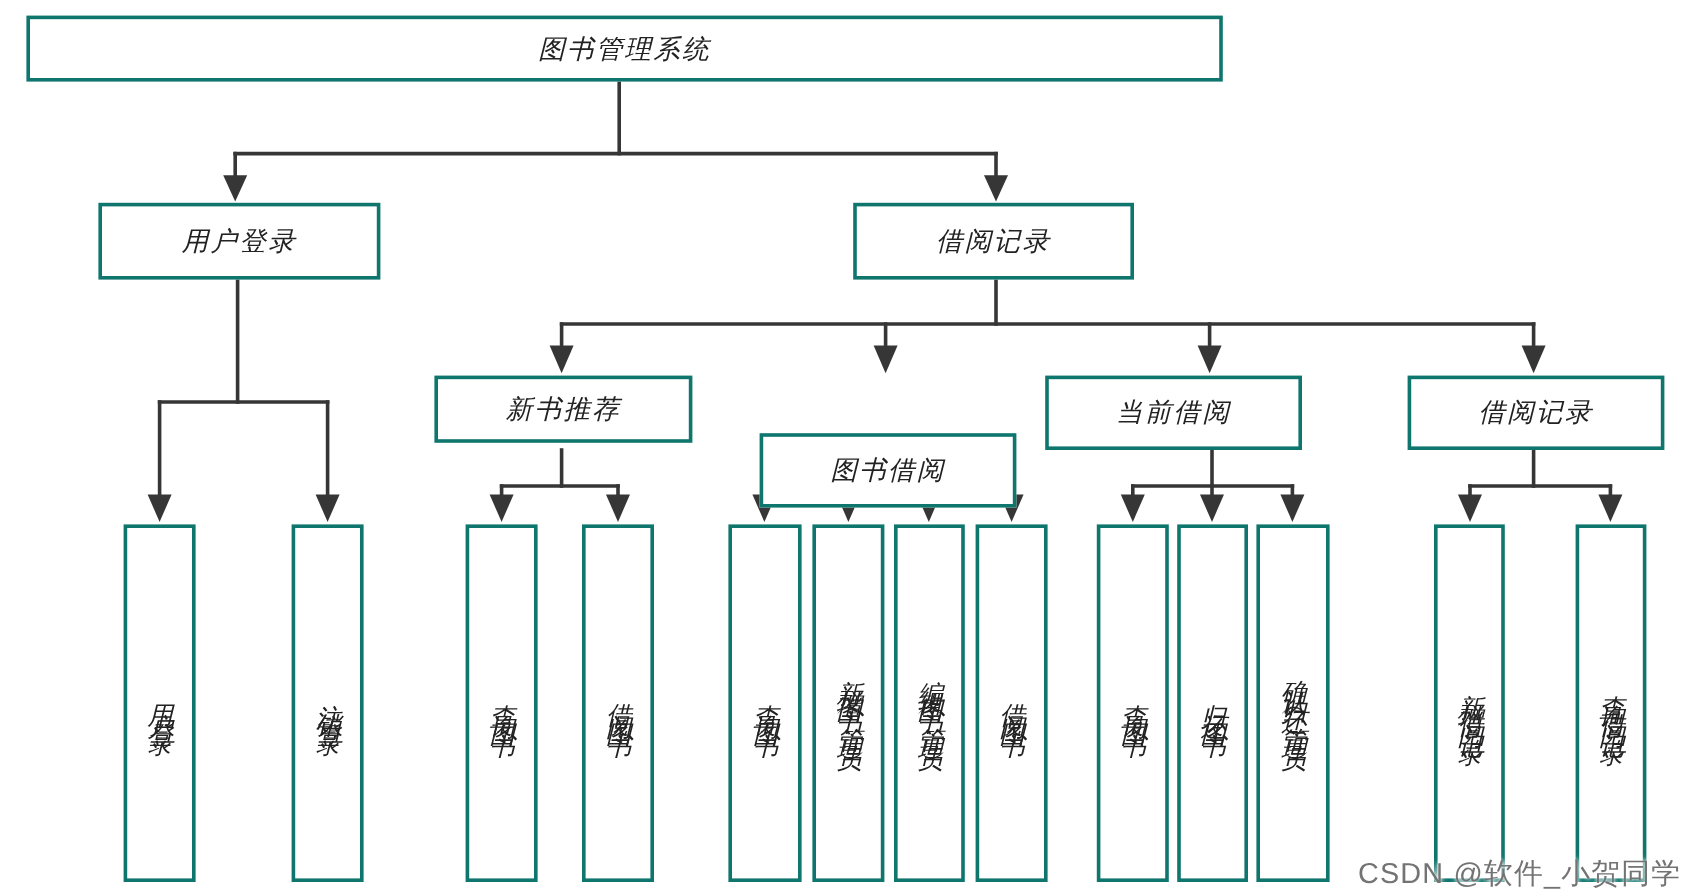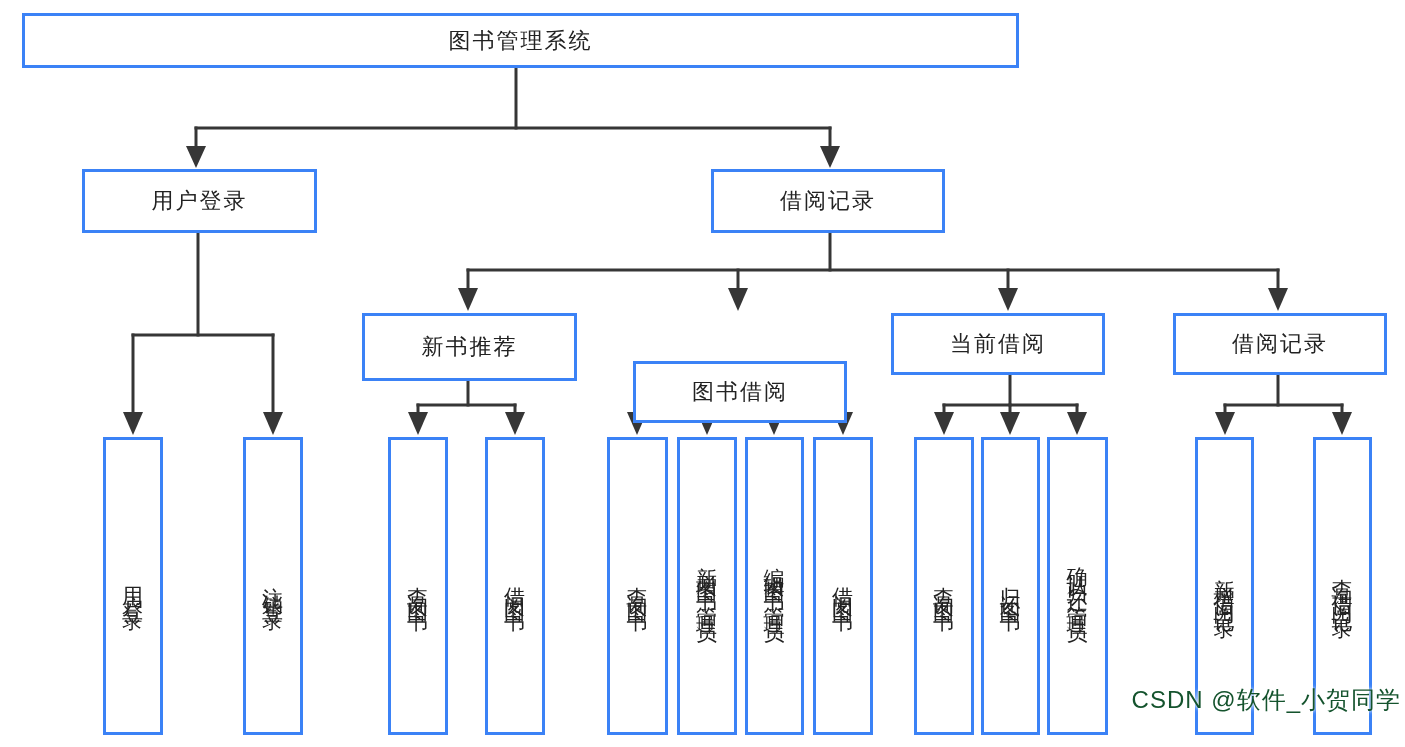--- a/index.html
+++ b/index.html
@@ -6,31 +6,31 @@
   .canvas{
     position:relative;width:1405px;height:747px;background:#ffffff;
     font-family:"Liberation Sans","DejaVu Sans",sans-serif;color:#222222;
     overflow:hidden;
   }
   svg.connectors{position:absolute;left:0;top:0;pointer-events:none;}
   svg.connectors line{stroke:#363636;stroke-width:3;stroke-linecap:square;}
   svg.connectors polygon{fill:#363636;stroke:none;}
   .node{
     position:absolute;box-sizing:border-box;background:#ffffff;
-    border:3px solid #3b82f6;display:flex;align-items:center;justify-content:center;
+    border:3px solid #0f766e;display:flex;align-items:center;justify-content:center;font-style:italic;
   }
   .node-h{font-size:22px;letter-spacing:2px;white-space:nowrap;}
   .node-v{font-size:21px;}
   .node-v .vtext{
     writing-mode:vertical-rl;text-orientation:mixed;letter-spacing:8px;
     line-height:1;white-space:nowrap;
   }
   .watermark{
-    position:absolute;right:4px;top:684px;font-size:24px;letter-spacing:1px;
-    color:#14532d;z-index:5;white-space:nowrap;
+    position:absolute;right:4px;top:712px;font-size:24px;letter-spacing:1px;
+    color:#737373;z-index:5;white-space:nowrap;
     text-shadow:0 0 3px #ffffff,0 0 5px #ffffff;
   }
 </style>
 </head>
 <body>
 
 <div class="canvas">
 
   <svg class="connectors" width="1405" height="747" viewBox="0 0 1405 747">
 
@@ -106,23 +106,23 @@
       <line x1="1342" y1="405" x2="1342" y2="412"></line>
       <polygon points="1332,412 1352,412 1342,435"></polygon>
     </g>
   </svg>
 
   <div class="node node-h" style="left:22px;top:13px;width:997px;height:55px;">图书管理系统</div>
 
   <div class="node node-h" style="left:82px;top:169px;width:235px;height:64px;">用户登录</div>
   <div class="node node-h" style="left:711px;top:169px;width:234px;height:64px;">借阅记录</div>
 
-  <div class="node node-h" style="left:362px;top:313px;width:215px;height:68px;">新书推荐</div>
+  <div class="node node-h" style="left:362px;top:313px;width:215px;height:56px;">新书推荐</div>
   <div class="node node-h" style="left:633px;top:313px;width:214px;height:62px;margin-top:48px;">图书借阅</div>
-  <div class="node node-h" style="left:891px;top:313px;width:214px;height:62px;text-align:right;">当前借阅</div>
+  <div class="node node-h" style="left:871px;top:313px;width:214px;height:62px;text-align:right;">当前借阅</div>
   <div class="node node-h" style="left:1173px;top:313px;width:214px;height:62px;">借阅记录</div>
 
   <div class="node node-v" style="left:103px;top:437px;width:60px;height:298px;">
     <span class="vtext">用户登录</span>
   </div>
   <div class="node node-v" style="left:243px;top:437px;width:60px;height:298px;">
     <span class="vtext">注销登录</span>
   </div>
 
   <div class="node node-v" style="left:388px;top:437px;width:60px;height:298px;">

